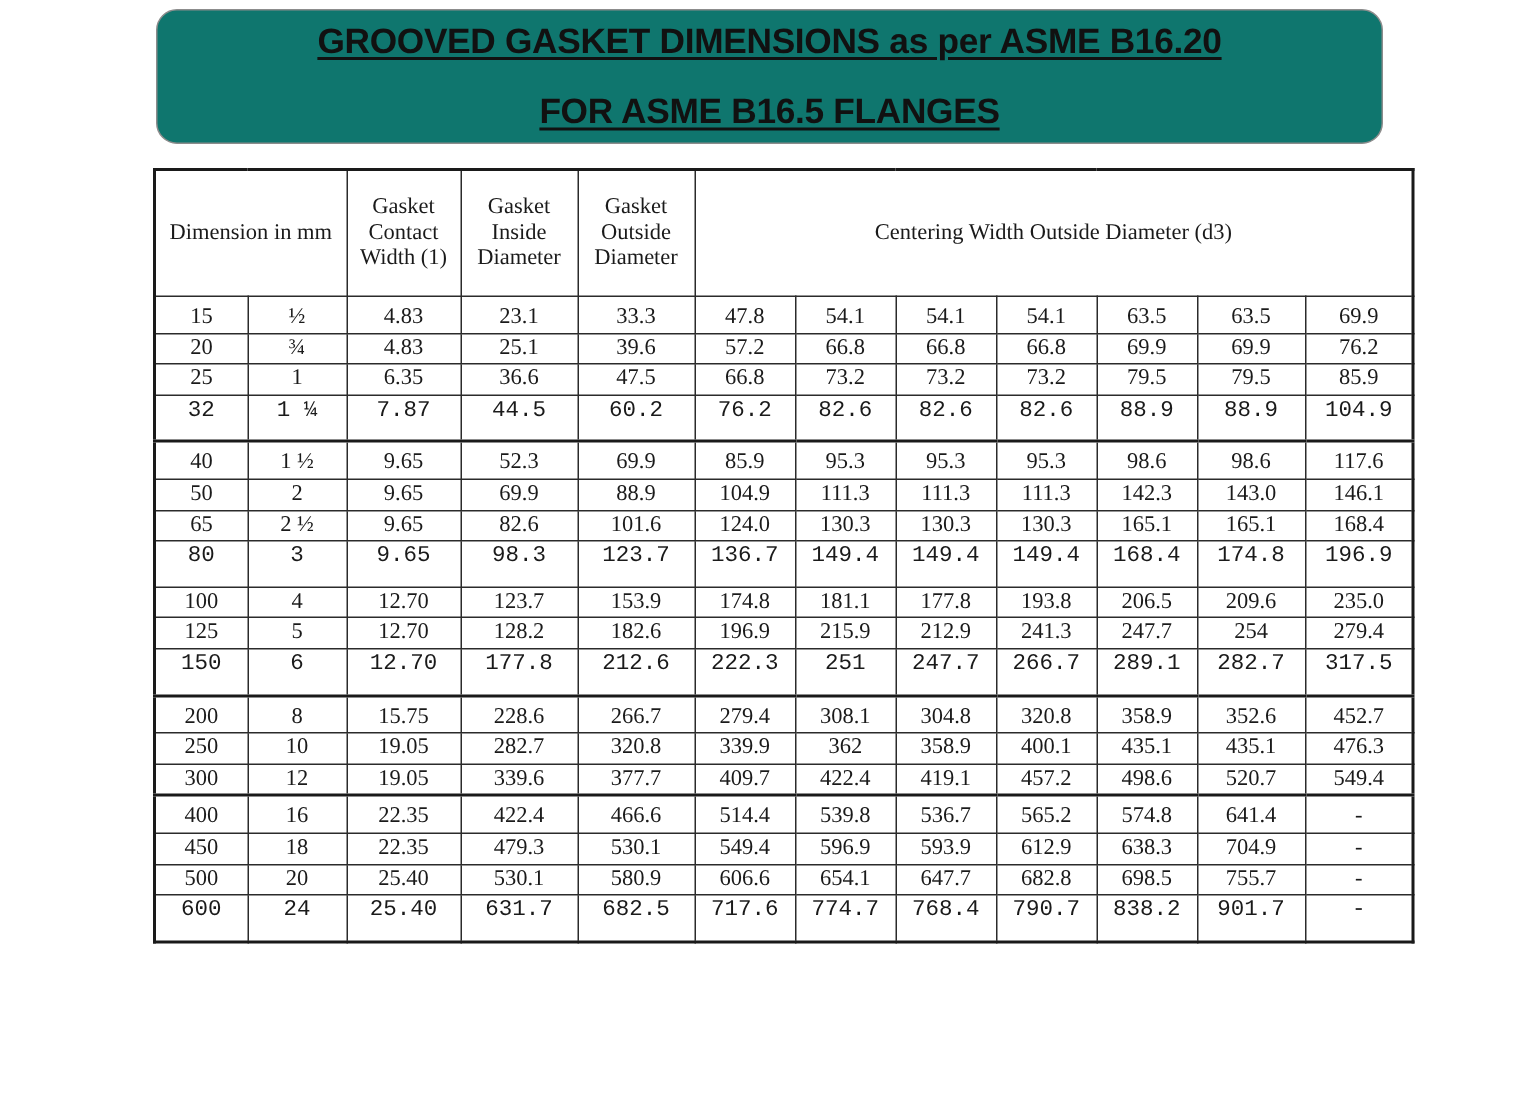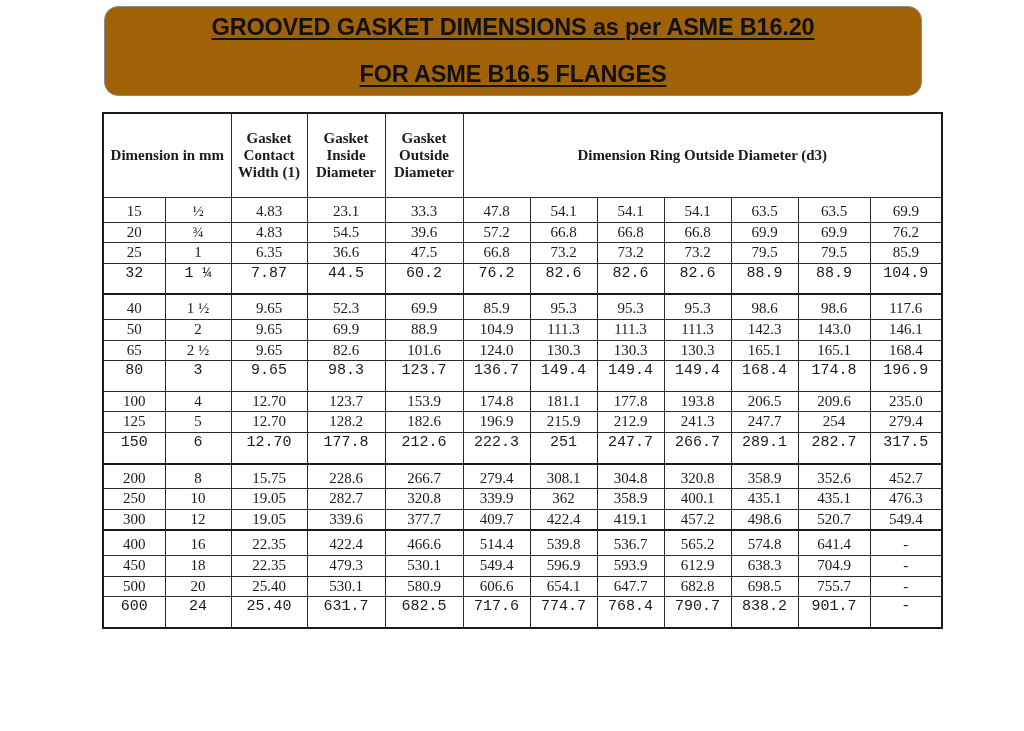--- a/index.html
+++ b/index.html
@@ -23,21 +23,21 @@
 
   
   .title-box {
     position: absolute;
     left: 104px;
     top: 6px;
     width: 818px;
     height: 90px;
     border: 1.6px solid #8c8c8c;
     border-radius: 14px;
-    background: #a16207;
+    background: #0f766e;
     box-sizing: border-box;
     display: flex;
     flex-direction: column;
     align-items: center;
     justify-content: center;
     gap: 20px;
   }
   .title-line {
     font-family: "Liberation Sans", "DejaVu Sans", sans-serif;
     font-weight: bold;
@@ -73,21 +73,21 @@
     background: #ffffff;
   }
   
   table.grid {
     border: 2.2px solid #1a1a1a;
   }
 
   thead th {
     font-size: 14.6px;
     line-height: 1.12;
-    font-weight: bold;
+    font-weight: normal;
     padding: 3px 2px;
   }
   th.hdr-dim {
     font-size: 14.2px;
   }
   th.hdr-tall {
     height: 83px;
   }
   th.hdr-center-ring {
     font-size: 16px;
@@ -161,21 +161,21 @@
           <th class="hdr-tall">
             <span>Gasket</span><br>
             <span>Inside</span><br>
             <span>Diameter</span>
           </th>
           <th class="hdr-tall">
             <span>Gasket</span><br>
             <span>Outside</span><br>
             <span>Diameter</span>
           </th>
-          <th class="hdr-tall hdr-center-ring" colspan="7">Dimension Ring Outside Diameter (d3)</th>
+          <th class="hdr-tall hdr-center-ring" colspan="7">Centering Width Outside Diameter (d3)</th>
         </tr>
       </thead>
       <tbody id="table-body">
           <tr class="grp-first first-of-table">
             <td class="num">15</td>
             <td class="num">½</td>
             <td class="num">4.83</td>
             <td class="num">23.1</td>
             <td class="num">33.3</td>
             <td class="num">47.8</td>
@@ -183,21 +183,21 @@
             <td class="num">54.1</td>
             <td class="num">54.1</td>
             <td class="num">63.5</td>
             <td class="num">63.5</td>
             <td class="num">69.9</td>
           </tr>
           <tr>
             <td class="num">20</td>
             <td class="num">¾</td>
             <td class="num">4.83</td>
-            <td class="num">54.5</td>
+            <td class="num">25.1</td>
             <td class="num">39.6</td>
             <td class="num">57.2</td>
             <td class="num">66.8</td>
             <td class="num">66.8</td>
             <td class="num">66.8</td>
             <td class="num">69.9</td>
             <td class="num">69.9</td>
             <td class="num">76.2</td>
           </tr>
           <tr>

